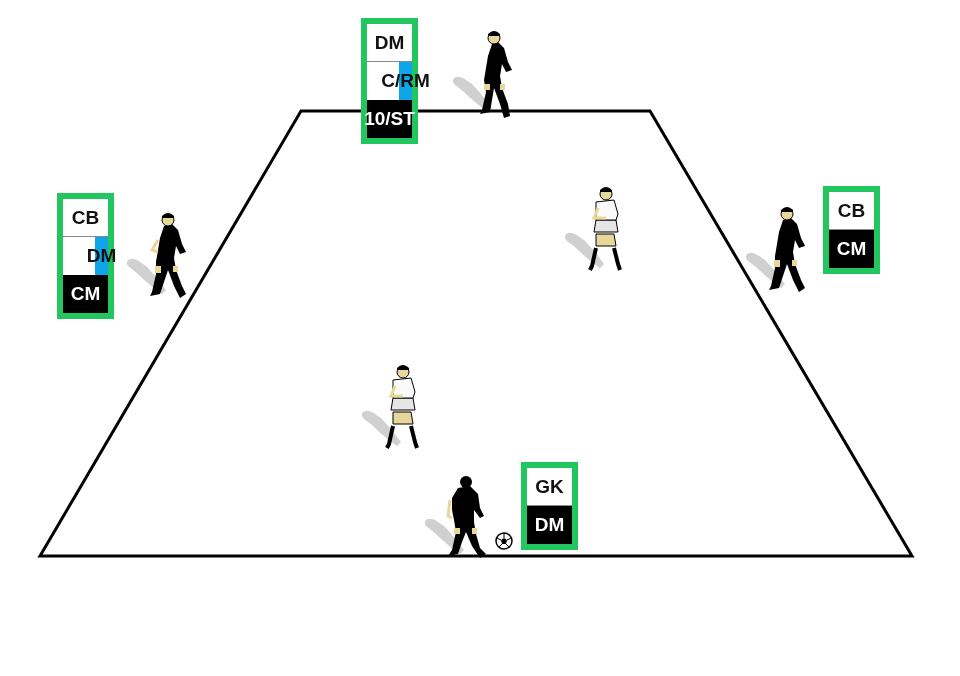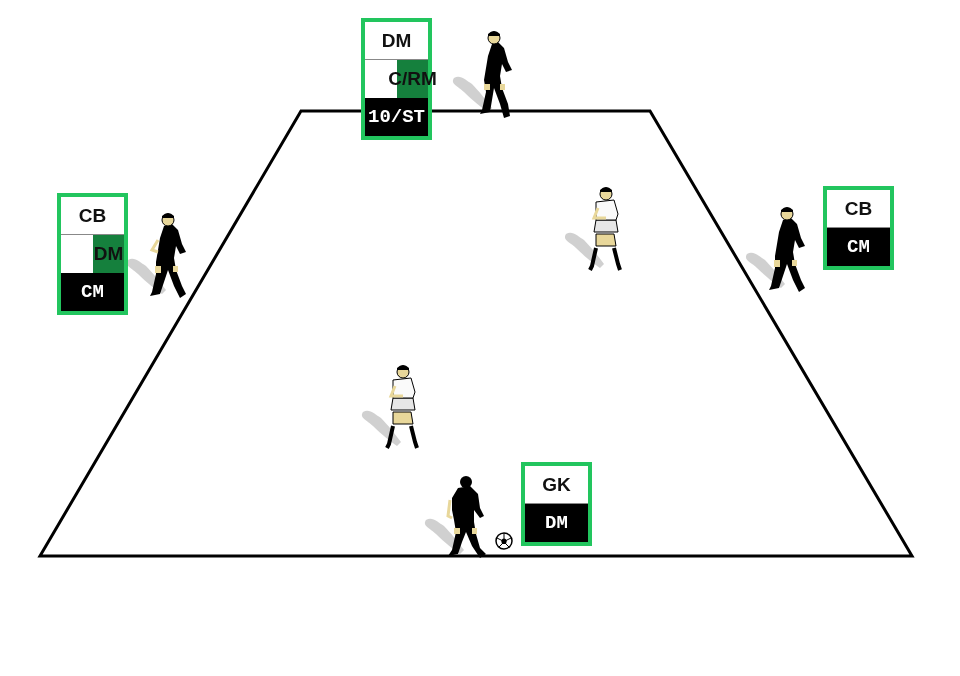--- a/index.html
+++ b/index.html
@@ -1,24 +1,24 @@
 <!DOCTYPE html>
 <html><head>
   <meta charset="utf-8">
   <style>
     html, body { margin: 0; padding: 0; background: #ffffff; }
     body { width: 960px; height: 676px; position: relative; overflow: hidden;
            font-family: "Liberation Sans", "DejaVu Sans", sans-serif; }
     #pitch-svg { position: absolute; left: 0; top: 0; }
-    .role-box { position: absolute; width: 71px; border: 4px solid #22c55e; box-sizing: border-box; background: #fff; }
+    .role-box { position: absolute; width: 57px; border: 6px solid #22c55e; box-sizing: border-box; background: #fff; }
     .role-row { height: 38px; display: flex; align-items: center; justify-content: center;
                 font-weight: bold; font-size: 19px; box-sizing: border-box; }
     .role-row.r0 { background: #ffffff; color: #111; border-bottom: 1px solid #888; }
-    .role-row.r1 { background: #15803d; color: #111; margin-left: 32px; }
-    .role-row.r2 { background: #000000; color: #ffffff; font-family: Liberation Mono, monospace; }
+    .role-row.r1 { background: #0ea5e9; color: #111; margin-left: 32px; }
+    .role-row.r2 { background: #000000; color: #ffffff; }
   </style>
 </head>
 <body>
 
 <svg id="pitch-svg" width="960" height="676" viewBox="0 0 960 676">
   <defs>
 
     <g id="shadow">
       <path d="M-6,-2 C-12,-6 -22,-14 -30,-22 C-36,-28 -44,-30 -40,-36 C-34,-40 -28,-34 -22,-30 C-16,-24 -8,-14 -2,-6 Z" fill="#c8c8c8" opacity="0.85"></path>
     </g>

